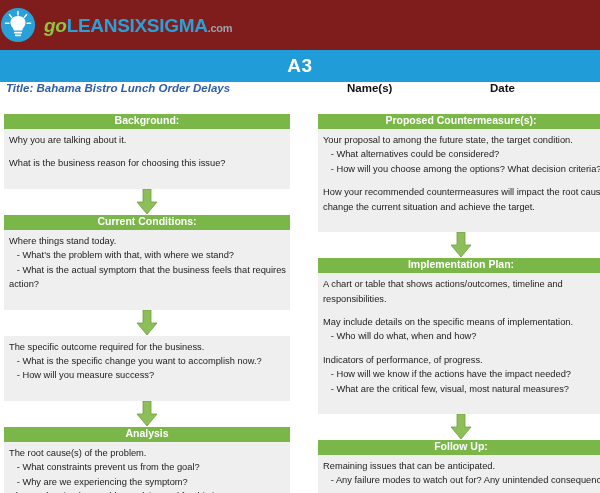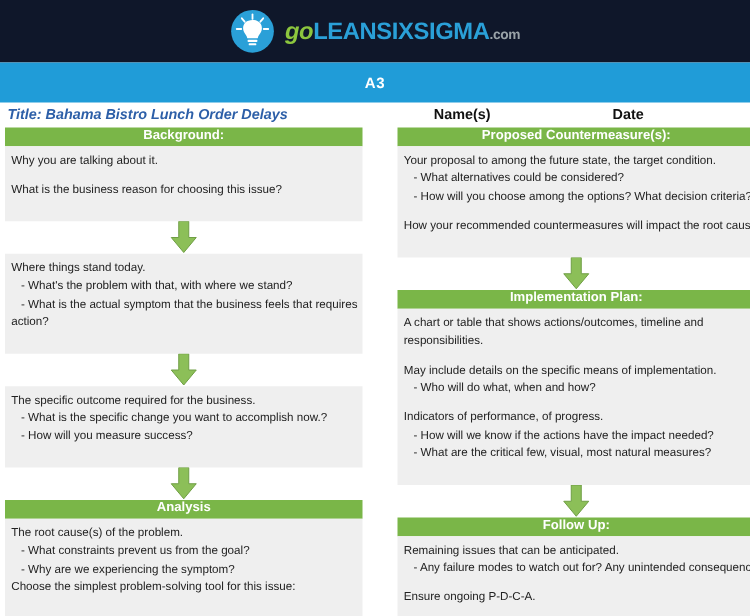--- a/index.html
+++ b/index.html
@@ -8,54 +8,53 @@
     background:#ffffff;
     font-family:"Liberation Sans","DejaVu Sans",sans-serif;
     overflow:hidden;
     position:relative;
   }
   
   .logo-bar{
     height:50px;
     display:flex;
     align-items:center;
-    justify-content:center;
-    background:#0f172a;
+    background:#7f1d1d;
   }
   .logo-wrap{display:flex;align-items:center;gap:8px;}
   .bulb{width:36px;height:36px;flex:0 0 36px;}
   .logo-text{
     font-size:19px;
     font-weight:bold;
     letter-spacing:-0.3px;
     white-space:nowrap;
     line-height:1;
   }
   .logo-go{color:#8cc63e;font-style:italic;font-weight:bold;}
   .logo-main{color:#2aa0d8;}
   .logo-dotcom{color:#9aa3a8;font-size:11px;font-weight:bold;}
 
   
   .a3-band{
     height:32px;
     background:#209cd8;
     color:#ffffff;
-    font-size:12px;
+    font-size:19px;
     font-weight:bold;
     display:flex;
     align-items:center;
     justify-content:center;
     letter-spacing:0.5px;
   }
 
   
   .title-row{
-    height:20px;
-    display:flex;
-    align-items:center;
+    height:32px;
+    display:flex;
+    align-items:flex-start;
     padding:0 0 0 6px;
     box-sizing:border-box;
   }
   .doc-title{
     color:#2d5fa8;
     font-style:italic;
     font-weight:bold;
     font-size:11.5px;
     width:312px;
   }
@@ -152,20 +151,21 @@
           <div class="blank"></div>
           <div class="ln">What is the business reason for choosing this issue?</div>
         </div>
       </div>
       <div class="arrow-wrap">
         <svg class="arrow" width="22" height="26" viewBox="0 0 22 26">
           <path d="M7 0 L15 0 L15 13 L21 13 L11 25 L1 13 L7 13 Z" fill="#8cbf58" stroke="#6f9e44" stroke-width="0.8"></path>
         </svg>
       </div>
       <div class="section">
+        <div class="sec-head">Current Conditions:</div>
         <div class="sec-body" style="min-height:56px">
           <div class="ln">Where things stand today.</div>
           <div class="ln">   - What's the problem with that, with where we stand?</div>
           <div class="ln">   - What is the actual symptom that the business feels that requires</div>
           <div class="ln">action?</div>
         </div>
       </div>
       <div class="arrow-wrap">
         <svg class="arrow" width="22" height="26" viewBox="0 0 22 26">
           <path d="M7 0 L15 0 L15 13 L21 13 L11 25 L1 13 L7 13 Z" fill="#8cbf58" stroke="#6f9e44" stroke-width="0.8"></path>
@@ -195,20 +195,21 @@
     </div>
   <div class="col" id="right-col">
       <div class="section">
         <div class="sec-head">Proposed Countermeasure(s):</div>
         <div class="sec-body" style="min-height:76px">
           <div class="ln">Your proposal to among the future state, the target condition.</div>
           <div class="ln">   - What alternatives could be considered?</div>
           <div class="ln">   - How will you choose among the options? What decision criteria?</div>
           <div class="blank"></div>
           <div class="ln">How your recommended countermeasures will impact the root cause to</div>
+          <div class="ln">change the current situation and achieve the target.</div>
         </div>
       </div>
       <div class="arrow-wrap">
         <svg class="arrow" width="22" height="26" viewBox="0 0 22 26">
           <path d="M7 0 L15 0 L15 13 L21 13 L11 25 L1 13 L7 13 Z" fill="#8cbf58" stroke="#6f9e44" stroke-width="0.8"></path>
         </svg>
       </div>
       <div class="section">
         <div class="sec-head">Implementation Plan:</div>
         <div class="sec-body" style="min-height:128px">

